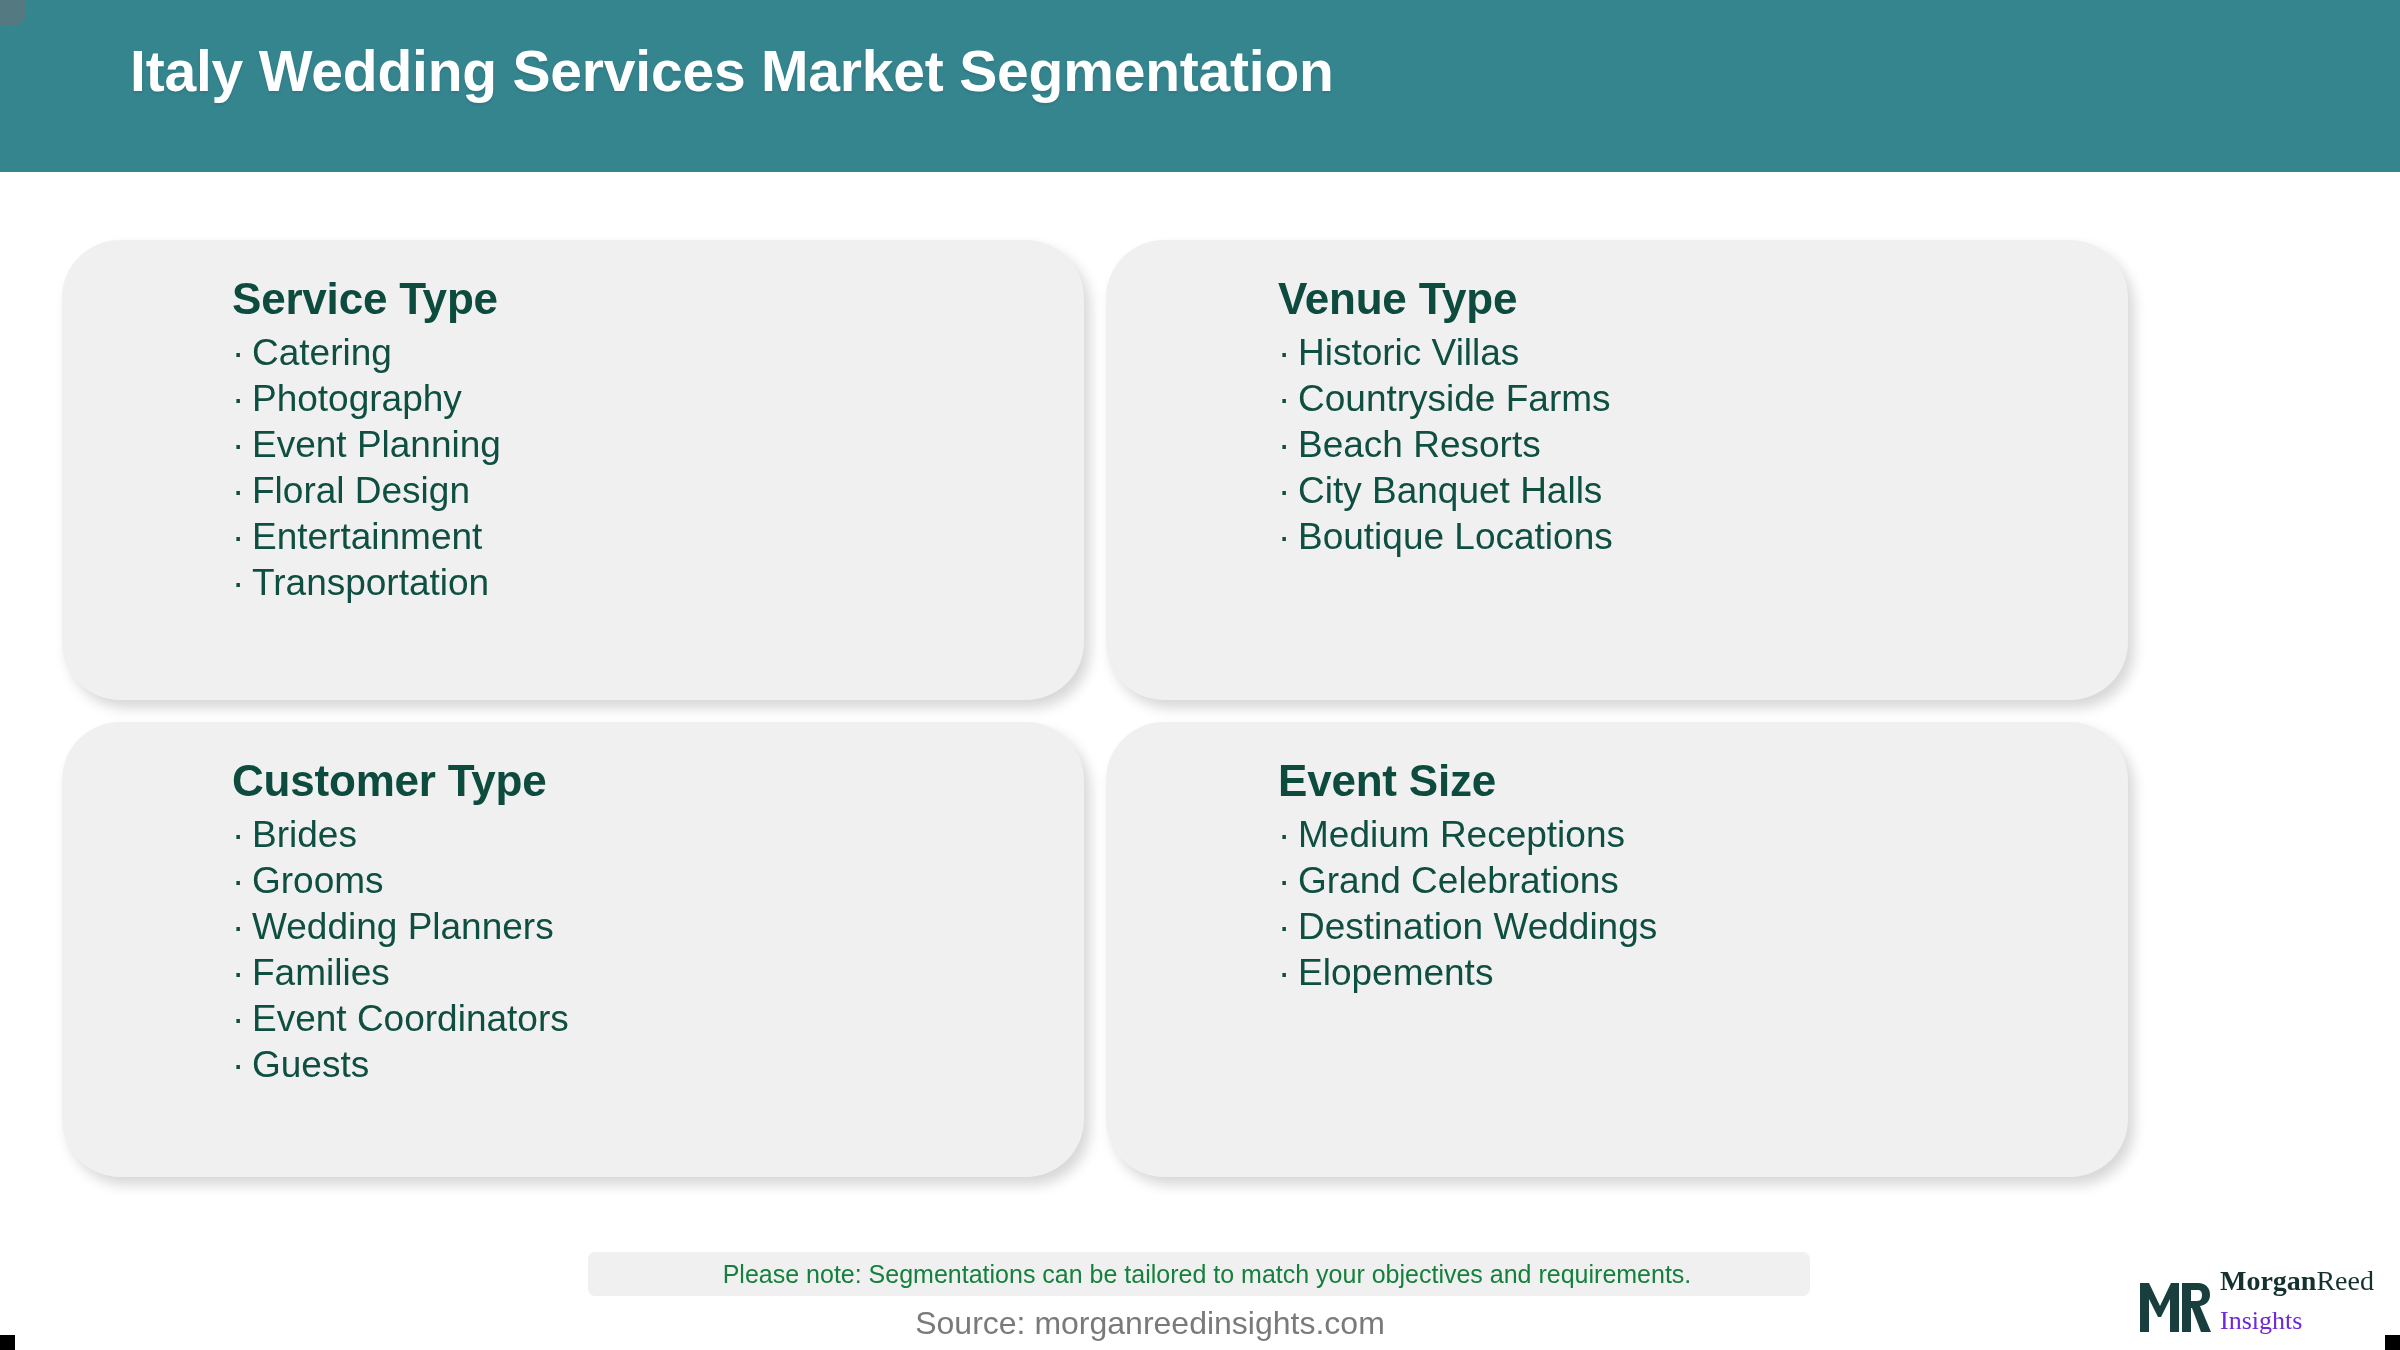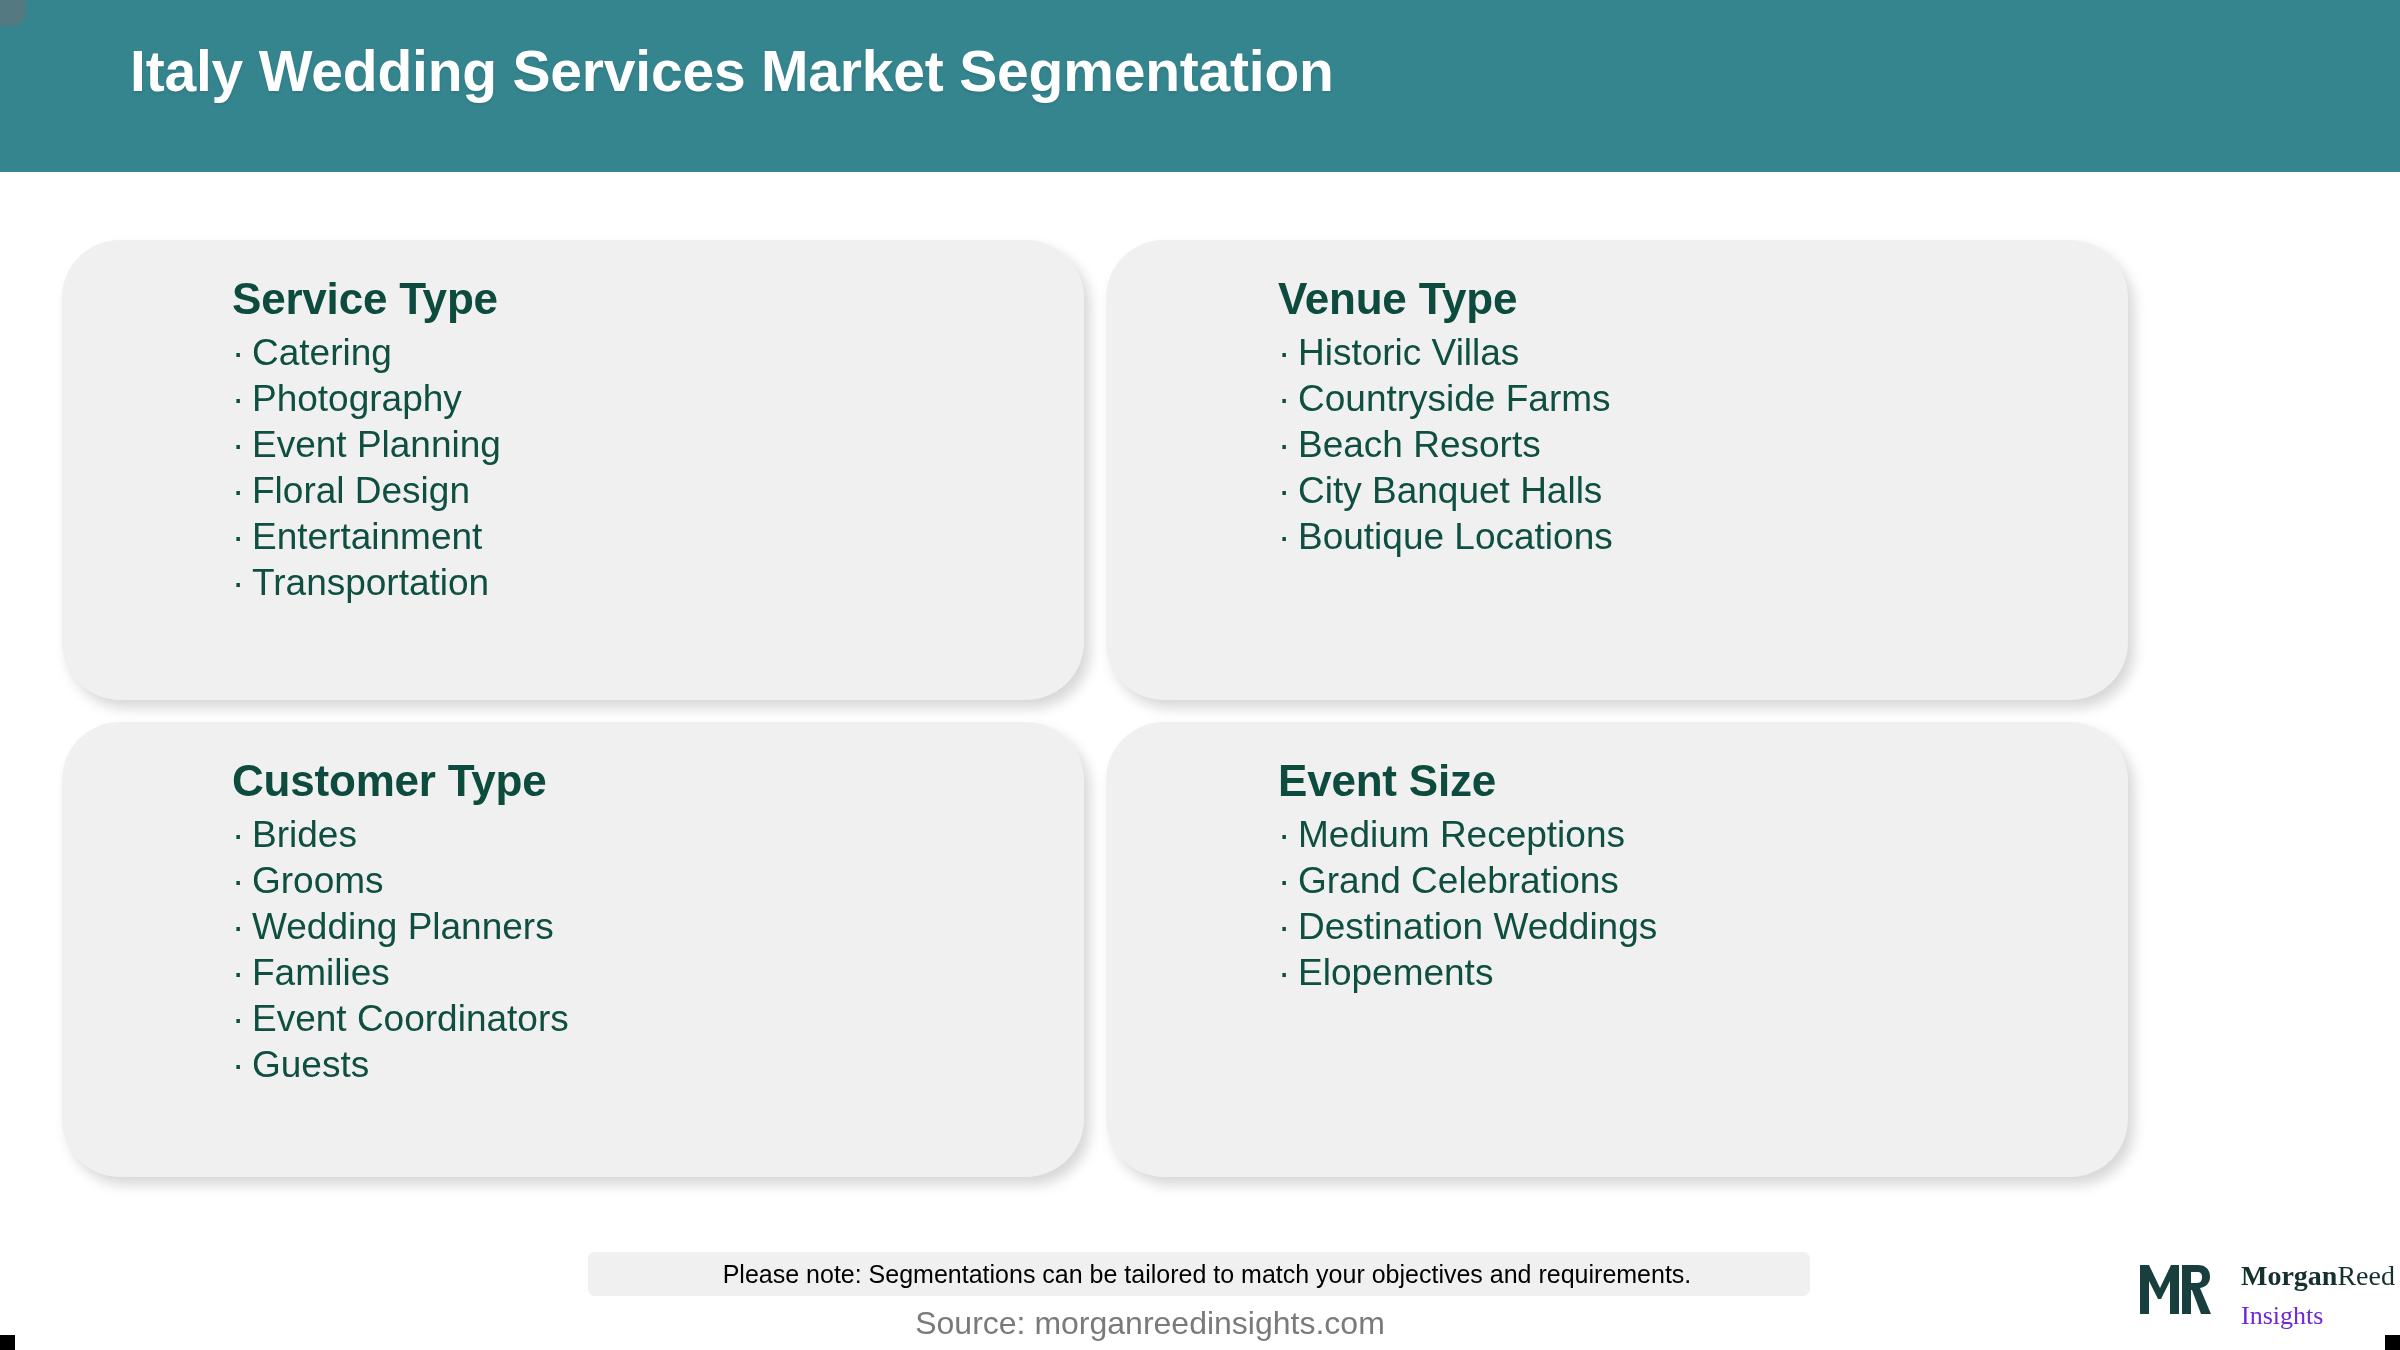--- a/index.html
+++ b/index.html
@@ -114,21 +114,21 @@
     width: 1222px;
     height: 44px;
     background: #f0f0f0;
     border-radius: 7px;
     display: flex;
     align-items: center;
     justify-content: center;
   }
   .note-text {
     font-size: 25px;
-    color: #000000;
+    color: #15803d;
     white-space: nowrap;
     margin-left: 16px;
   }
   .source-text {
     position: absolute;
     left: 0;
     top: 1305px;
     width: 2300px;
     text-align: center;
     font-size: 32px;
@@ -137,22 +137,21 @@
   }
 
   
   .logo {
     position: absolute;
     left: 2138px;
     top: 1262px;
     width: 240px;
     height: 72px;
     display: flex;
-    align-items: flex-start;
-    gap: 21px;
+    align-items: flex-end;
   }
   .logo-mark {
     width: 74px;
     height: 54px;
     flex: 0 0 auto;
     margin-right: 8px;
   }
   .logo-words {
     display: flex;
     flex-direction: column;

